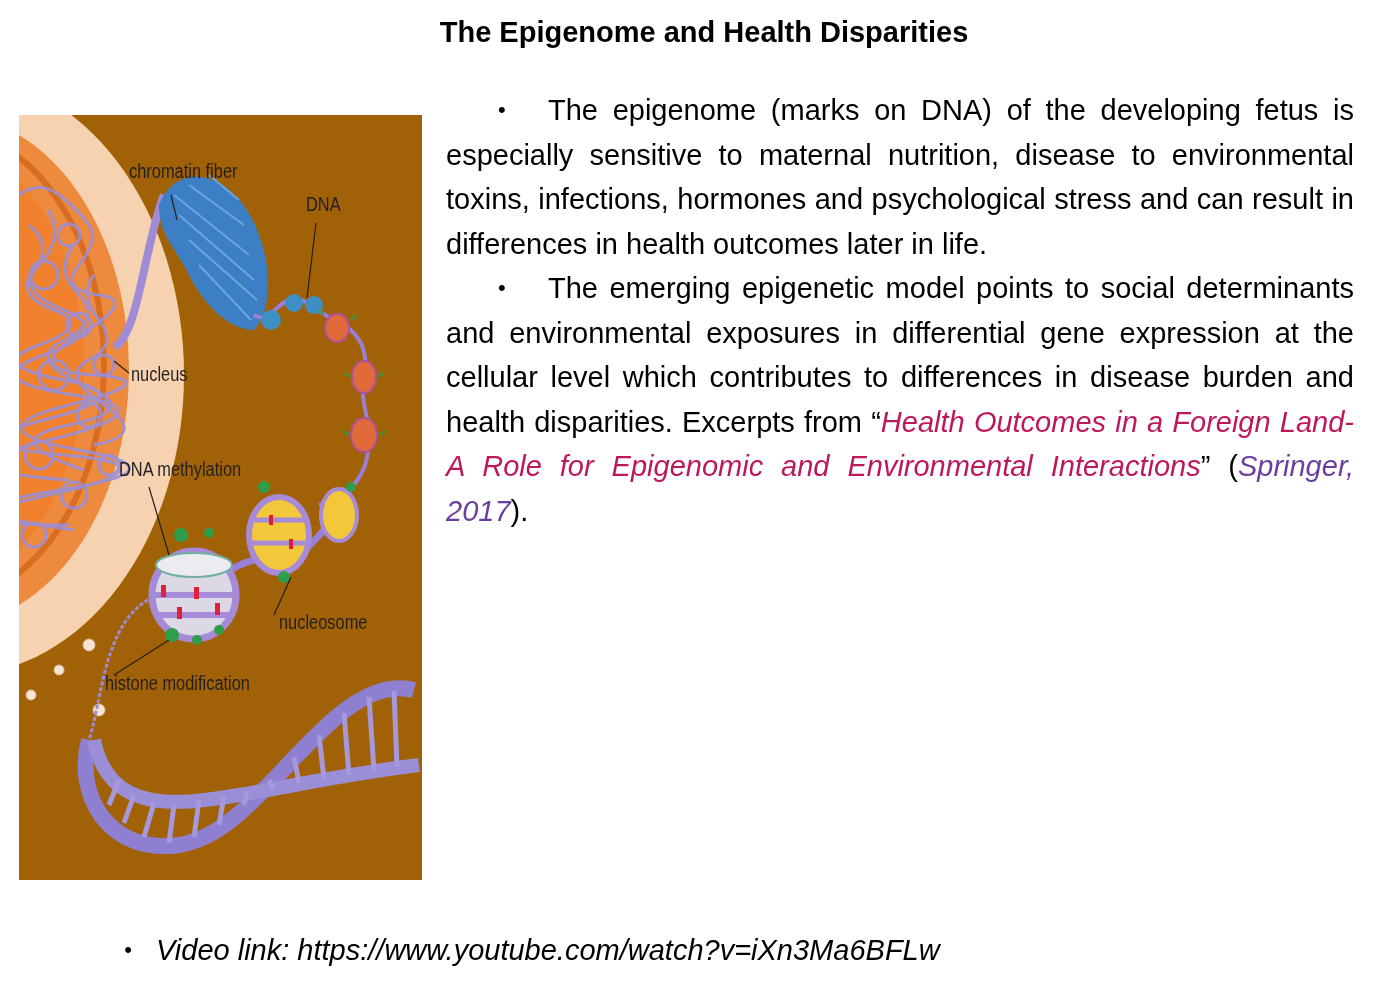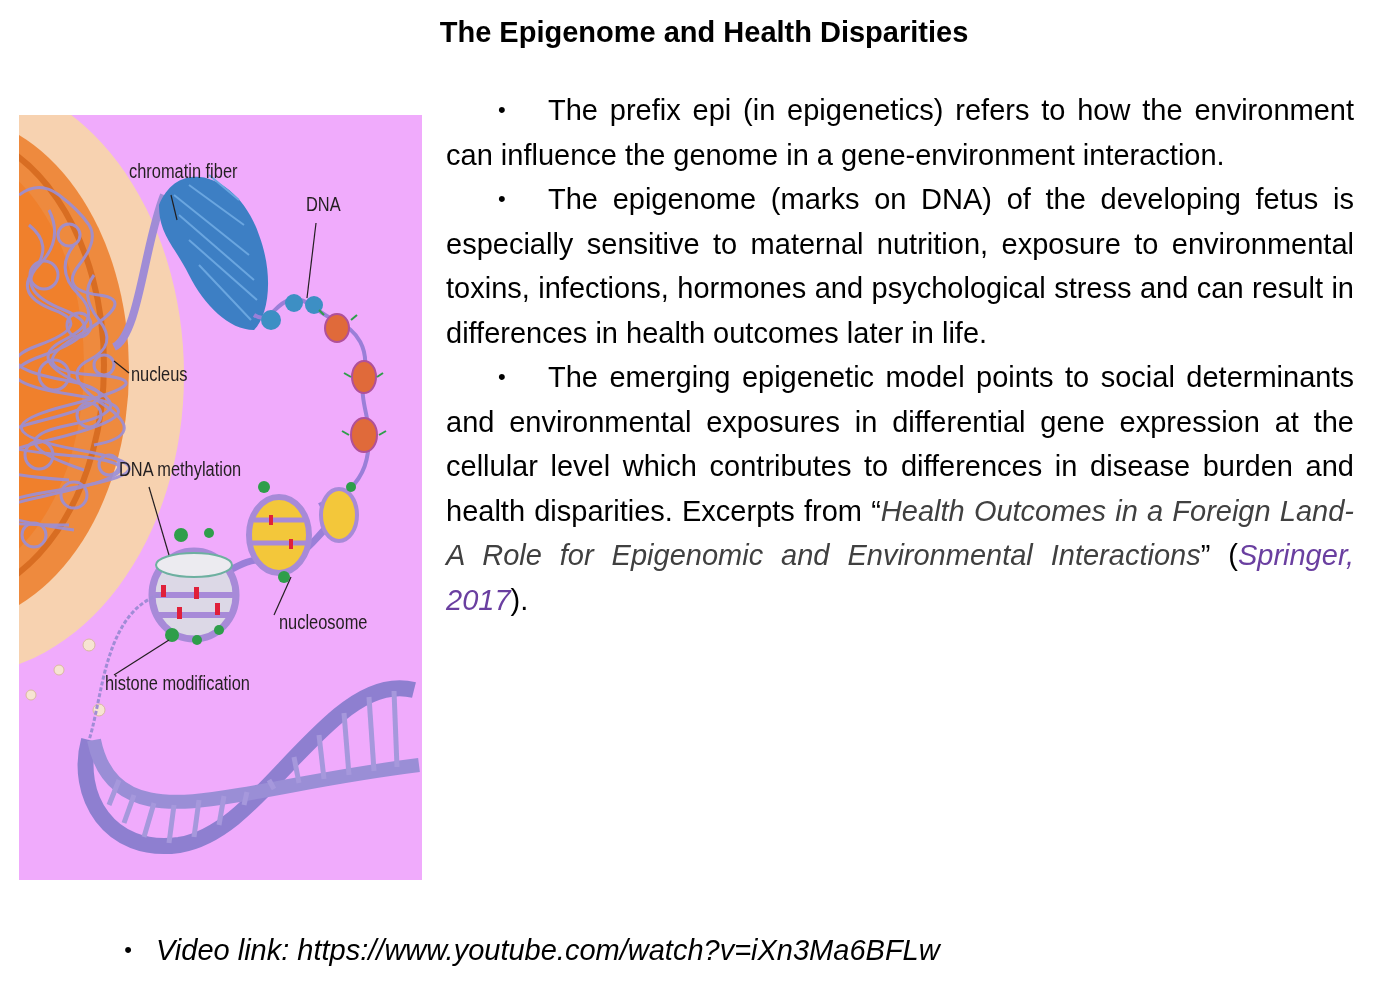--- a/index.html
+++ b/index.html
@@ -1,31 +1,31 @@
 <!DOCTYPE html>
 <html><head>
 <meta charset="utf-8">
 <style>
   html, body { margin: 0; padding: 0; background: #ffffff; }
   body { width: 1374px; height: 984px; position: relative; overflow: hidden;
          font-family: "Liberation Sans", sans-serif; color: #000; }
   .title { position: absolute; left: 0; width: 1408px; top: 16px; text-align: center;
            font-weight: bold; font-size: 29px; letter-spacing: 0px; }
   .figure { position: absolute; left: 19px; top: 115px; width: 403px; height: 765px;
-            background: #f0abfc; overflow: hidden; }
+            background: #a16207; overflow: hidden; }
   .figure svg { display: block; }
   .fig-label { position: absolute; font-size: 20px; color: #231f20;
                font-family: "Liberation Sans", sans-serif; transform: scaleX(0.82);
                transform-origin: left top; white-space: nowrap; }
   .text { position: absolute; left: 446px; top: 88px; width: 908px; font-size: 29px;
           line-height: 44.5px; text-align: justify; }
   .text p { margin: 0; }
   .bullet-para { text-indent: 52px; }
   .bullet { display: inline-block; width: 50px; text-indent: 0; font-size: 22px; vertical-align: 3px; }
-  .red { color: #404040; font-style: italic; }
+  .red { color: #be185d; font-style: italic; }
   .purple { color: #6a3fa0; font-style: italic; }
   .video { position: absolute; left: 100px; top: 934px; font-size: 29px; font-style: italic; white-space: nowrap; text-align: center; }
   .video .vb { display: inline-block; width: 56px; font-style: normal; font-size: 22px; vertical-align: 3px; }
 </style>
 </head>
 <body>
 
 <div class="title">The Epigenome and Health Disparities</div>
 
 <div class="figure">
@@ -157,24 +157,21 @@
   <div class="fig-label" style="left:110px; top:45px;">chromatin fiber</div>
   <div class="fig-label" style="left:287px; top:78px;">DNA</div>
   <div class="fig-label" style="left:112px; top:248px;">nucleus</div>
   <div class="fig-label" style="left:100px; top:343px;">DNA methylation</div>
   <div class="fig-label" style="left:260px; top:496px;">nucleosome</div>
   <div class="fig-label" style="left:86px; top:557px;">histone modification</div>
 </div>
 
 <div class="text">
   <p class="bullet-para">
-    <span class="bullet">•</span><span>The prefix epi (in epigenetics) refers to how the environment can influence the genome in a gene-environment interaction.</span>
-  </p>
-  <p class="bullet-para">
-    <span class="bullet">•</span><span>The epigenome (marks on DNA) of the developing fetus is especially sensitive to maternal nutrition, exposure to environmental toxins, infections, hormones and psychological stress and can result in differences in health outcomes later in life.</span>
+    <span class="bullet">•</span><span>The epigenome (marks on DNA) of the developing fetus is especially sensitive to maternal nutrition, disease to environmental toxins, infections, hormones and psychological stress and can result in differences in health outcomes later in life.</span>
   </p>
   <p class="bullet-para">
     <span class="bullet">•</span><span>The emerging epigenetic model points to social determinants and environmental exposures in differential gene expression at the cellular level which contributes to differences in disease burden and health disparities. Excerpts from “</span><span class="red">Health Outcomes in a Foreign Land- A Role for Epigenomic and Environmental Interactions</span><span>” (</span><span class="purple">Springer, 2017</span><span>).</span>
   </p>
 </div>
 
 <div class="video">
   <span class="vb">•</span><span>Video link: https://www.youtube.com/watch?v=iXn3Ma6BFLw</span>
 </div>
 

